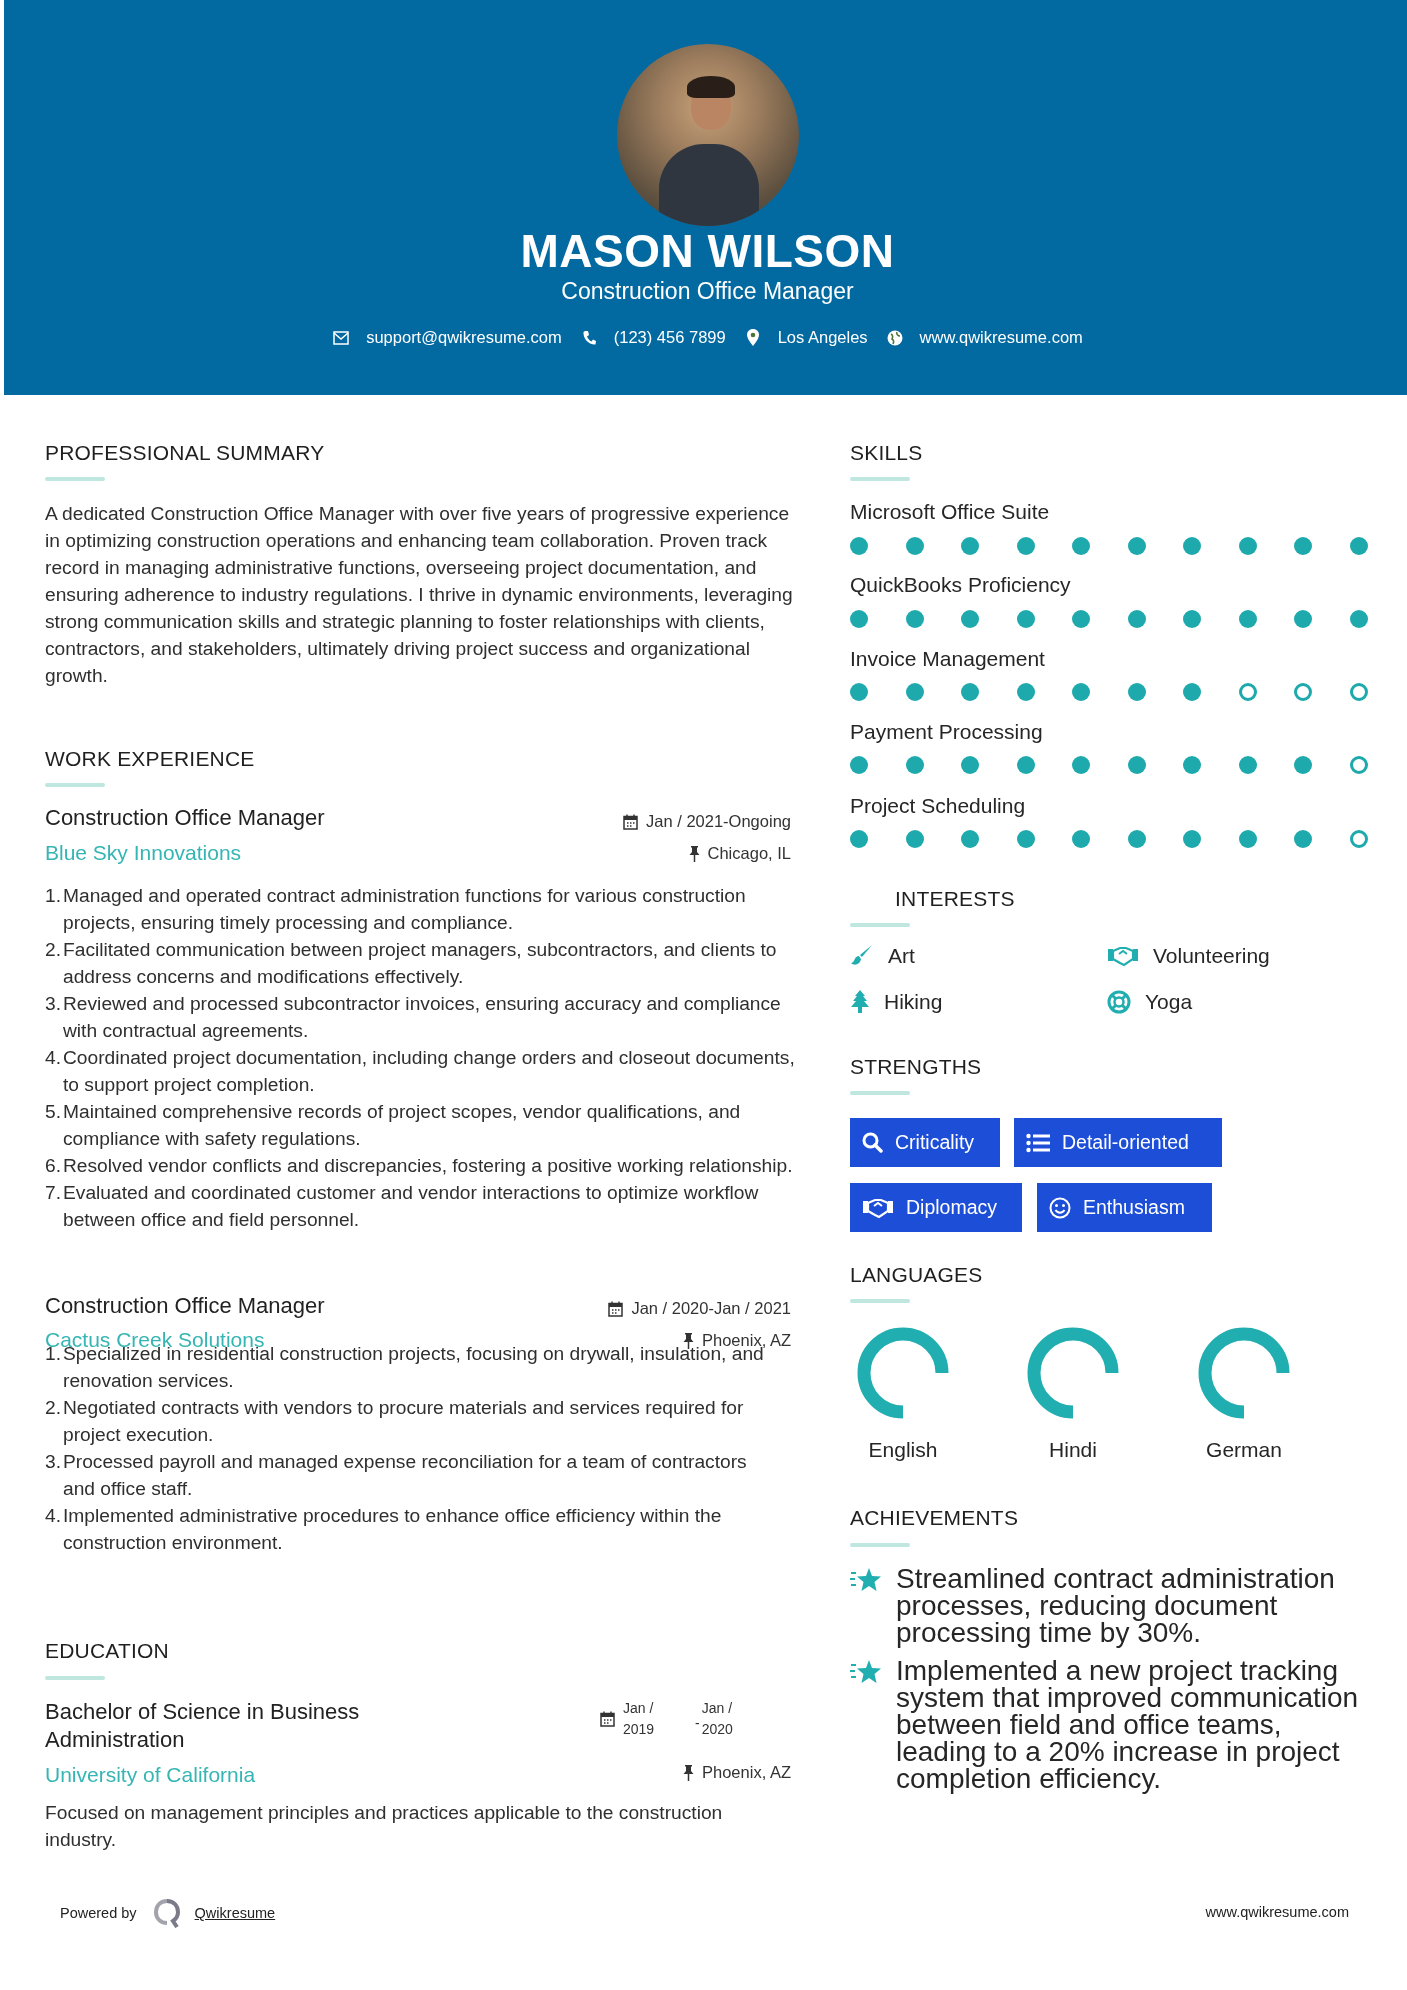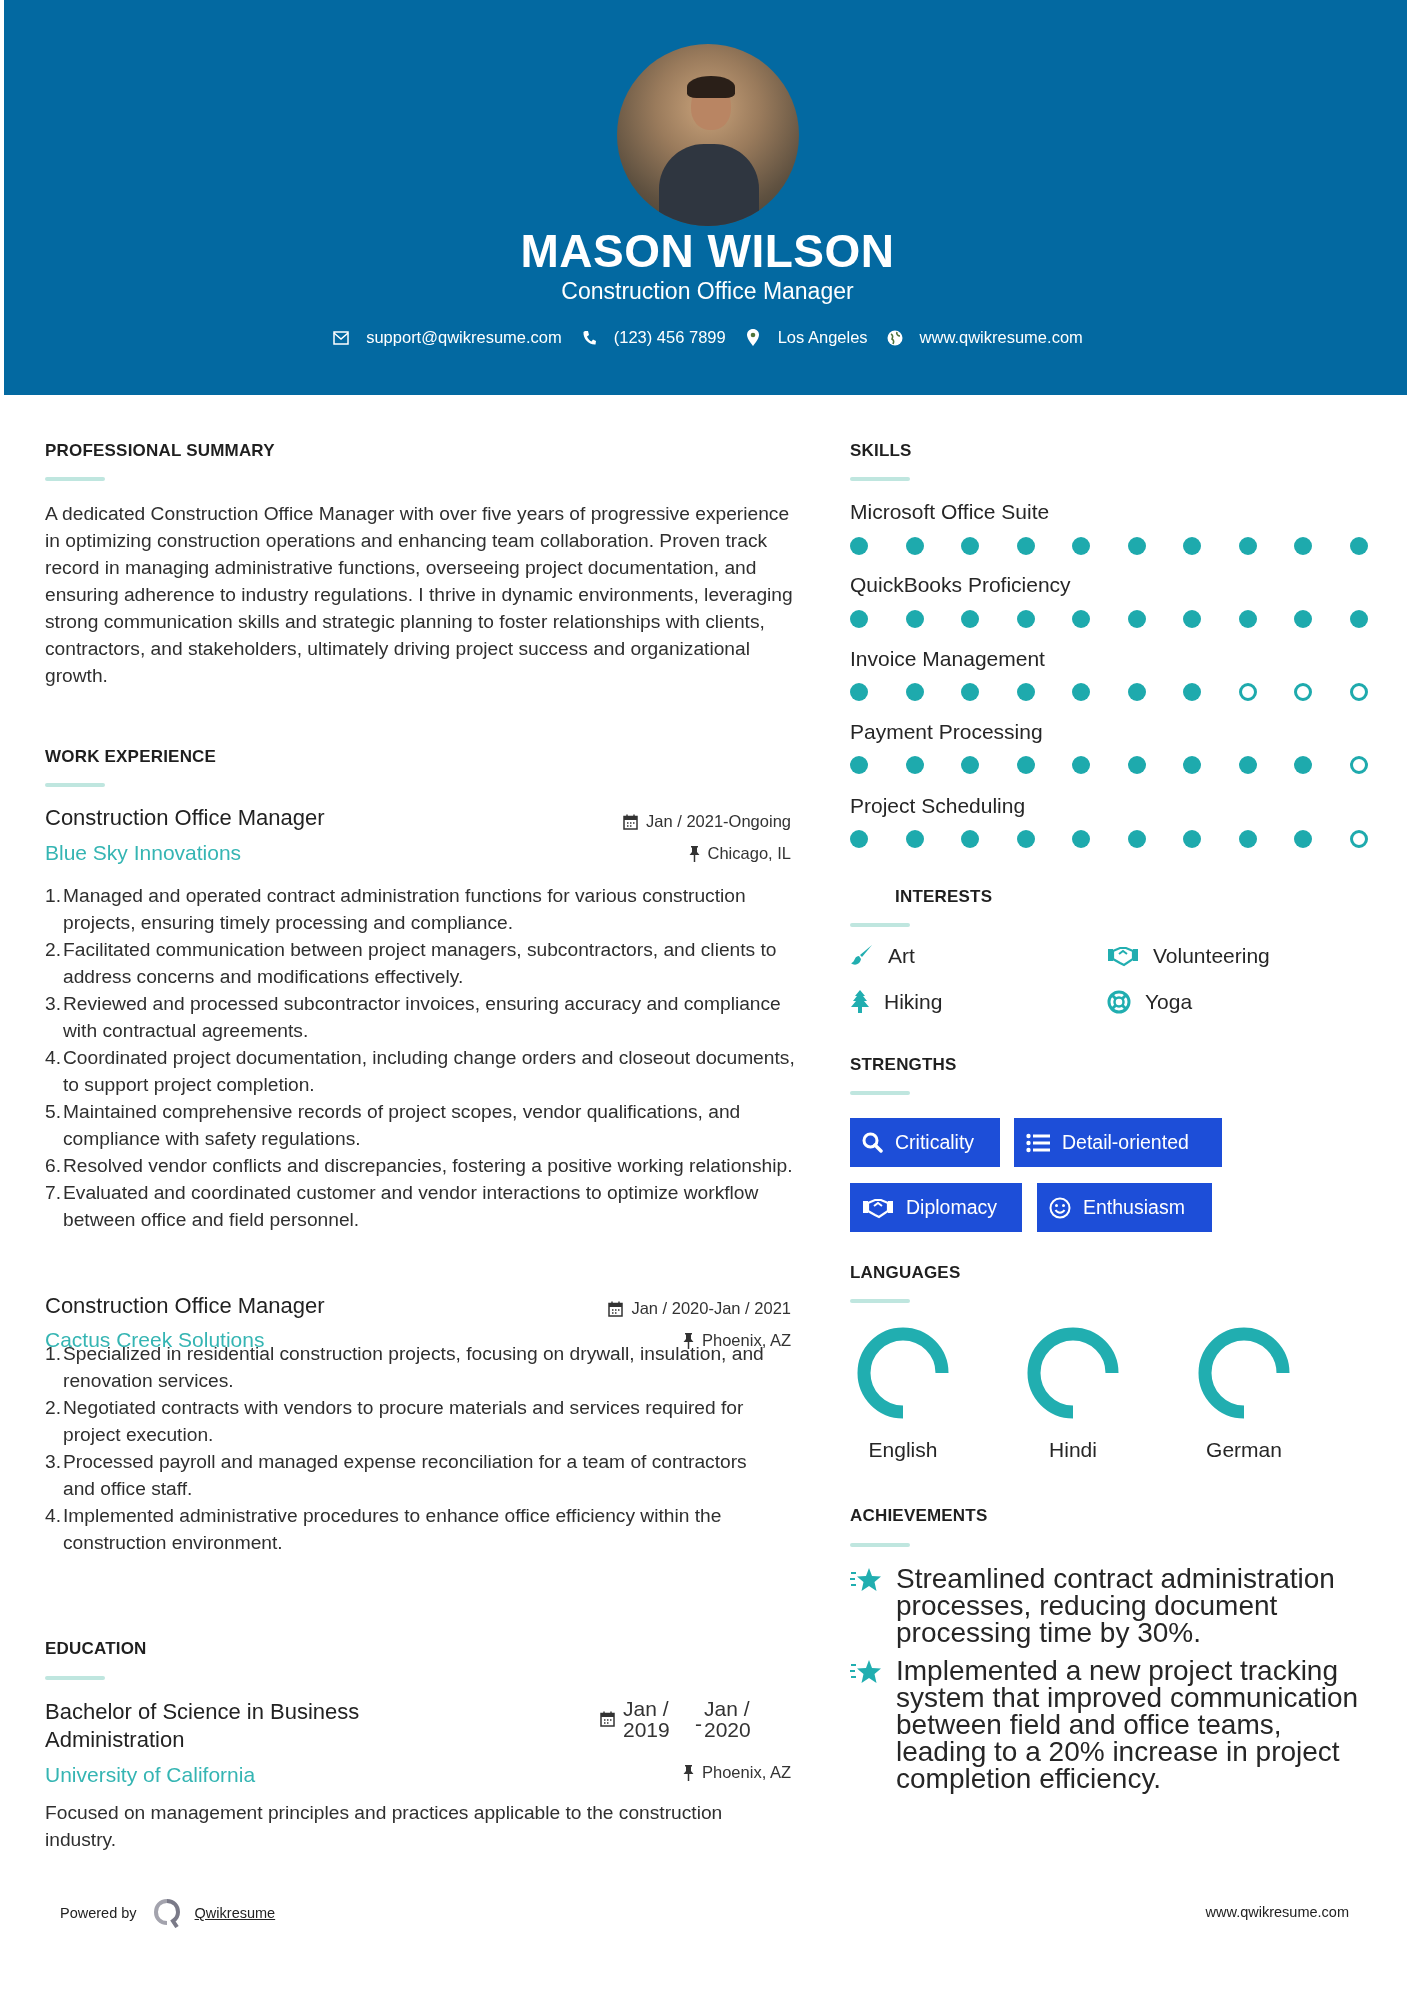--- a/index.html
+++ b/index.html
@@ -11,21 +11,21 @@
            background: radial-gradient(circle at 50% 35%, #c9a27a 0%, #9a7b5c 35%, #5f5140 70%, #3b3a30 100%); }
   .photo .head { position: absolute; left: 74px; top: 38px; width: 40px; height: 48px; border-radius: 50% 50% 45% 45%; background: #b98563; }
   .photo .hair { position: absolute; left: 70px; top: 32px; width: 48px; height: 22px; border-radius: 50% 50% 20% 20%; background: #2a1f18; }
   .photo .body { position: absolute; left: 42px; top: 100px; width: 100px; height: 100px; border-radius: 45% 45% 0 0; background: #2f3640; }
   .name { position: absolute; left: 0; width: 1407px; top: 224px; text-align: center; color: #ffffff; font-size: 46px; font-weight: bold; letter-spacing: 0.5px; }
   .subtitle { position: absolute; left: 0; width: 1407px; top: 278px; text-align: center; color: #ffffff; font-size: 23px; }
   .contacts { position: absolute; left: 0; width: 1407px; top: 328px; display: flex; justify-content: center; align-items: center; color: #ffffff; font-size: 16.5px; }
   .contact { display: flex; align-items: center; margin: 0 9px; }
   .contact .ic { width: 18px; height: 18px; margin-right: 16px; display: inline-flex; align-items: center; justify-content: center; }
 
-  .sec-title { position: absolute; font-size: 17px; font-weight: bold; color: #1f1f1f; letter-spacing: 0.2px; }
+  .sec-title { position: absolute; font-size: 21px; font-weight: normal; color: #1f1f1f; letter-spacing: 0.2px; }
   .sec-underline { position: absolute; width: 60px; height: 4px; background: #bfe6df; border-radius: 2px; }
 
   .para { position: absolute; font-size: 19.2px; line-height: 27px; color: #2f2f2f; }
   .job-title { position: absolute; font-size: 22px; color: #222; }
   .company { position: absolute; font-size: 21px; color: #35b5b3; }
   .meta { position: absolute; font-size: 16.5px; color: #333; display: flex; align-items: center; justify-content: flex-end; }
   .meta svg { margin-right: 8px; }
   ol.bullets { position: absolute; font-size: 19.2px; line-height: 27px; color: #2f2f2f; list-style: none; counter-reset: b; }
   ol.bullets li { position: relative; padding-left: 18px; counter-increment: b; }
   ol.bullets li::before { content: counter(b) "."; position: absolute; left: 0; top: 0; }
@@ -163,21 +163,21 @@
     <li>Negotiated contracts with vendors to procure materials and services required for project execution.</li>
     <li>Processed payroll and managed expense reconciliation for a team of contractors and office staff.</li>
     <li>Implemented administrative procedures to enhance office efficiency within the construction environment.</li>
   </ol>
 </div>
 
 <div class="sec-title" style="left:45px; top:1639px;">EDUCATION</div>
 <div class="sec-underline" style="left:45px; top:1676px;"></div>
 <div class="job-title" style="left:45px; top:1698px; width:420px; line-height:28px;">Bachelor of Science in Business Administration</div>
 <div class="company" style="left:45px; top:1763px;">University of California</div>
-<div style="position:absolute; left:600px; top:1698px; display:flex; align-items:center; font-size:21px; color:#333; line-height:21px;">
+<div style="position:absolute; left:600px; top:1698px; display:flex; align-items:center; font-size:14px; color:#333; line-height:21px;">
   <svg width="15" height="16" viewBox="0 0 15 16" style="margin-right:8px;">
       <rect x="1" y="2.5" width="13" height="12.5" fill="none" stroke="#333" stroke-width="1.5"></rect>
       <rect x="1" y="2.5" width="13" height="3.5" fill="#333"></rect>
       <path d="M4 0.5 V4 M11 0.5 V4 M4 9 H5.5 M7 9 H8.5 M10 9 H11.5 M4 12 H5.5 M7 12 H8.5" stroke="#333" stroke-width="1.4"></path>
     </svg>
   <div style="width:54px;">
     <div>Jan /</div>
     <div>2019</div>
   </div>
   <span style="margin:0 2px 0 18px; position:relative; top:4px;">-</span>

